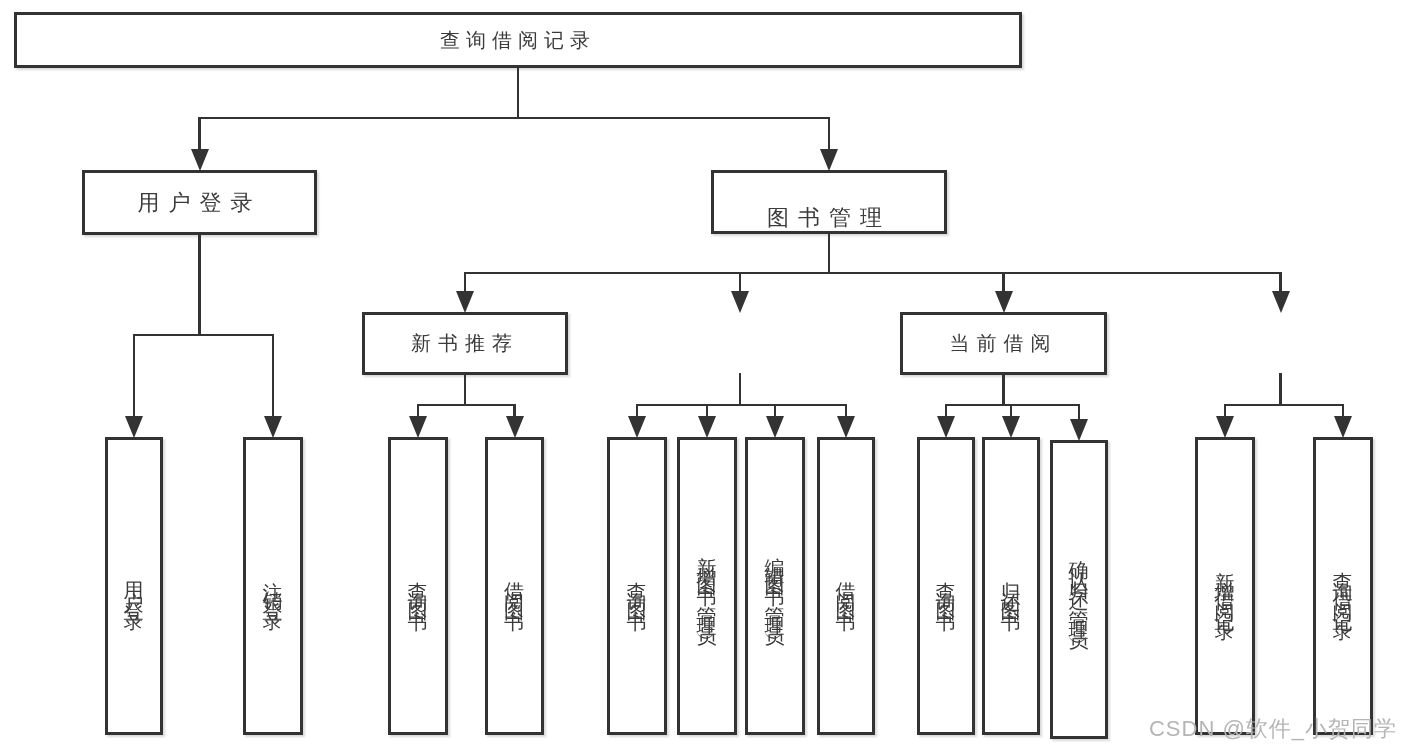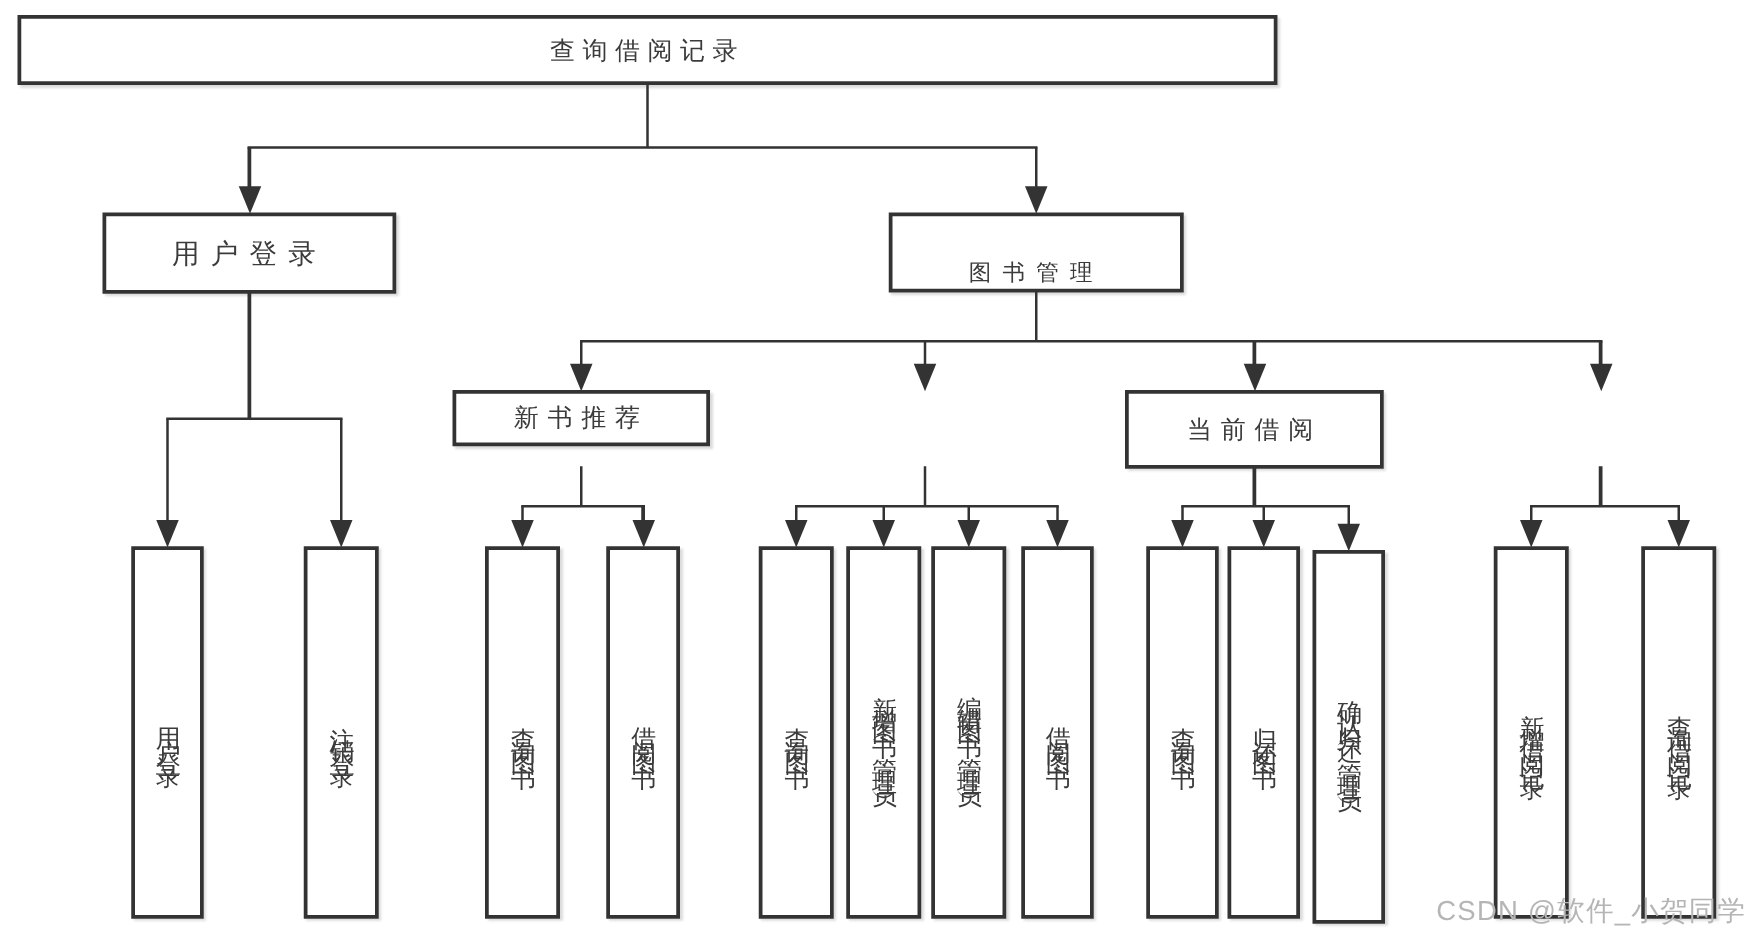--- a/index.html
+++ b/index.html
@@ -61,29 +61,29 @@
 
 <div class="canvas">
   <div class="watermark">CSDN @软件_小贺同学</div>
 <div class="node horiz" style="left: 14px; top: 12px; width: 1008px; height: 56px;">
       <span class="lbl" style="font-size: 20px; letter-spacing: 6px;">查询借阅记录</span>
     </div>
     <div class="node horiz" style="left: 82px; top: 170px; width: 235px; height: 65px;">
       <span class="lbl" style="font-size: 22px; letter-spacing: 9px;">用户登录</span>
     </div>
     <div class="node horiz" style="left: 711px; top: 170px; width: 236px; height: 64px;">
-      <span class="lbl" style="font-size: 18px; letter-spacing: 9px; margin-top: 31px;">图书管理</span>
+      <span class="lbl" style="font-size: 22px; letter-spacing: 9px; margin-top: 31px;">图书管理</span>
     </div>
     <div class="node vert" style="left: 105px; top: 437px; width: 58px; height: 298px;">
       <span class="lbl" style="font-size: 20px; letter-spacing: 10px;">用户登录</span>
     </div>
     <div class="node vert" style="left: 243px; top: 437px; width: 60px; height: 298px;">
       <span class="lbl" style="font-size: 20px; letter-spacing: 10px;">注销登录</span>
     </div>
-    <div class="node horiz" style="left: 362px; top: 312px; width: 206px; height: 45px;">
+    <div class="node horiz" style="left: 362px; top: 312px; width: 206px; height: 63px;">
       <span class="lbl" style="font-size: 20px; letter-spacing: 7px;">新书推荐</span>
     </div>
     <div class="node horiz" style="left: 900px; top: 312px; width: 207px; height: 63px;">
       <span class="lbl" style="font-size: 20px; letter-spacing: 7px;">当前借阅</span>
     </div>
     <div class="node vert" style="left: 388px; top: 437px; width: 60px; height: 298px;">
       <span class="lbl" style="font-size: 20px; letter-spacing: 10px;">查询图书</span>
     </div>
     <div class="node vert" style="left: 485px; top: 437px; width: 59px; height: 298px;">
       <span class="lbl" style="font-size: 20px; letter-spacing: 10px;">借阅图书</span>

